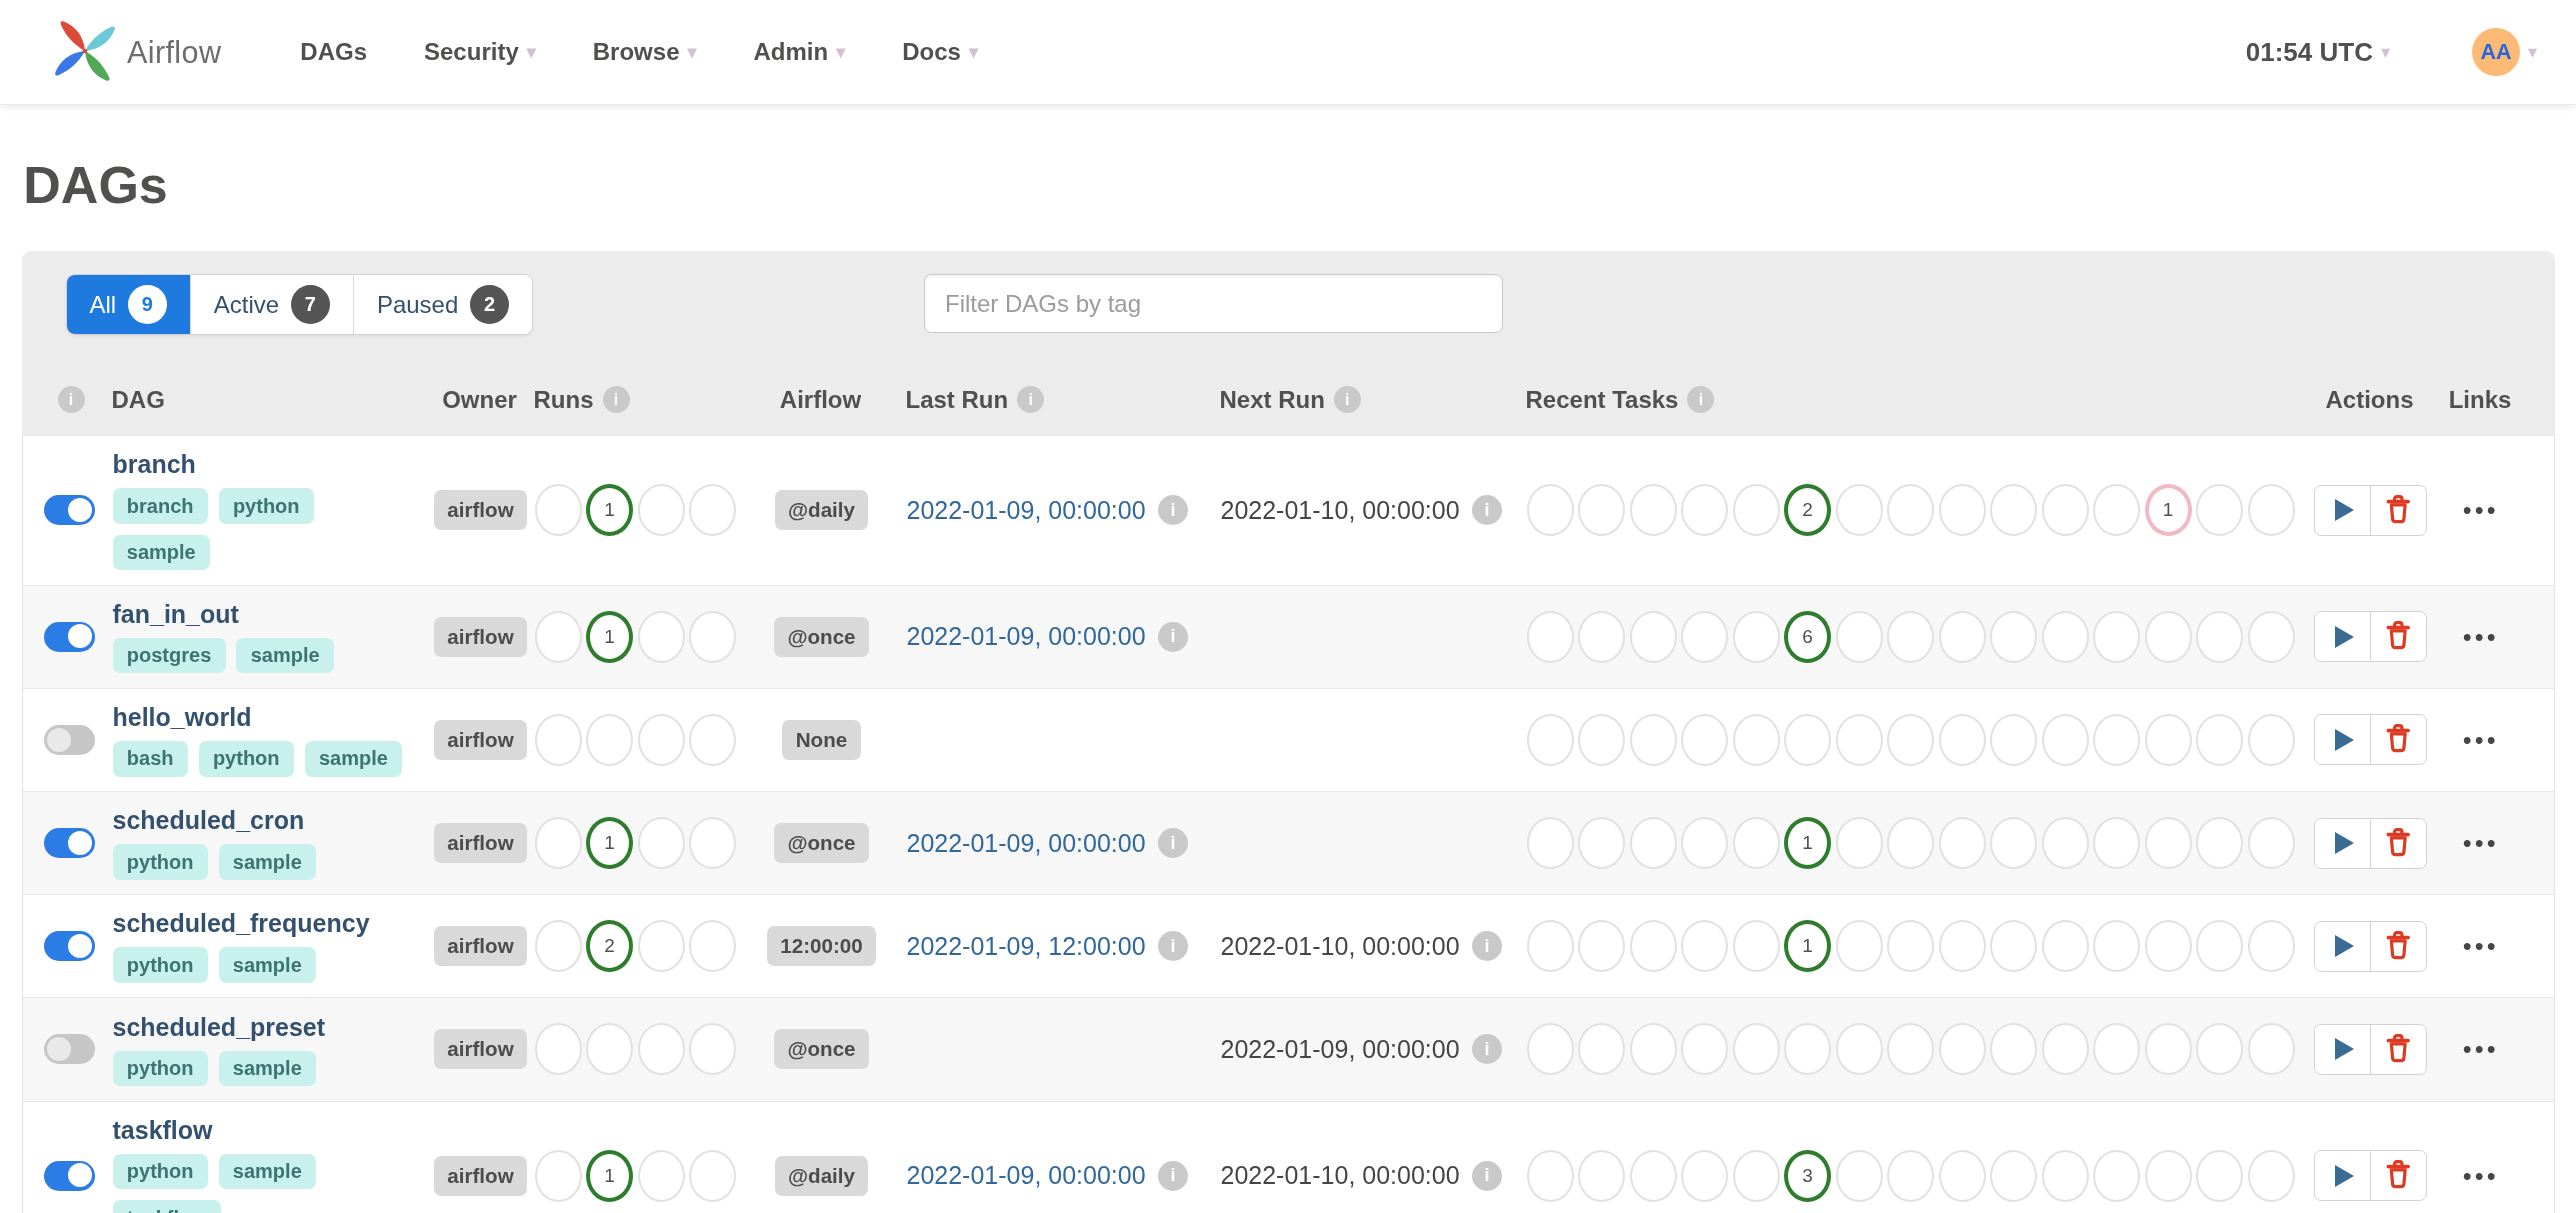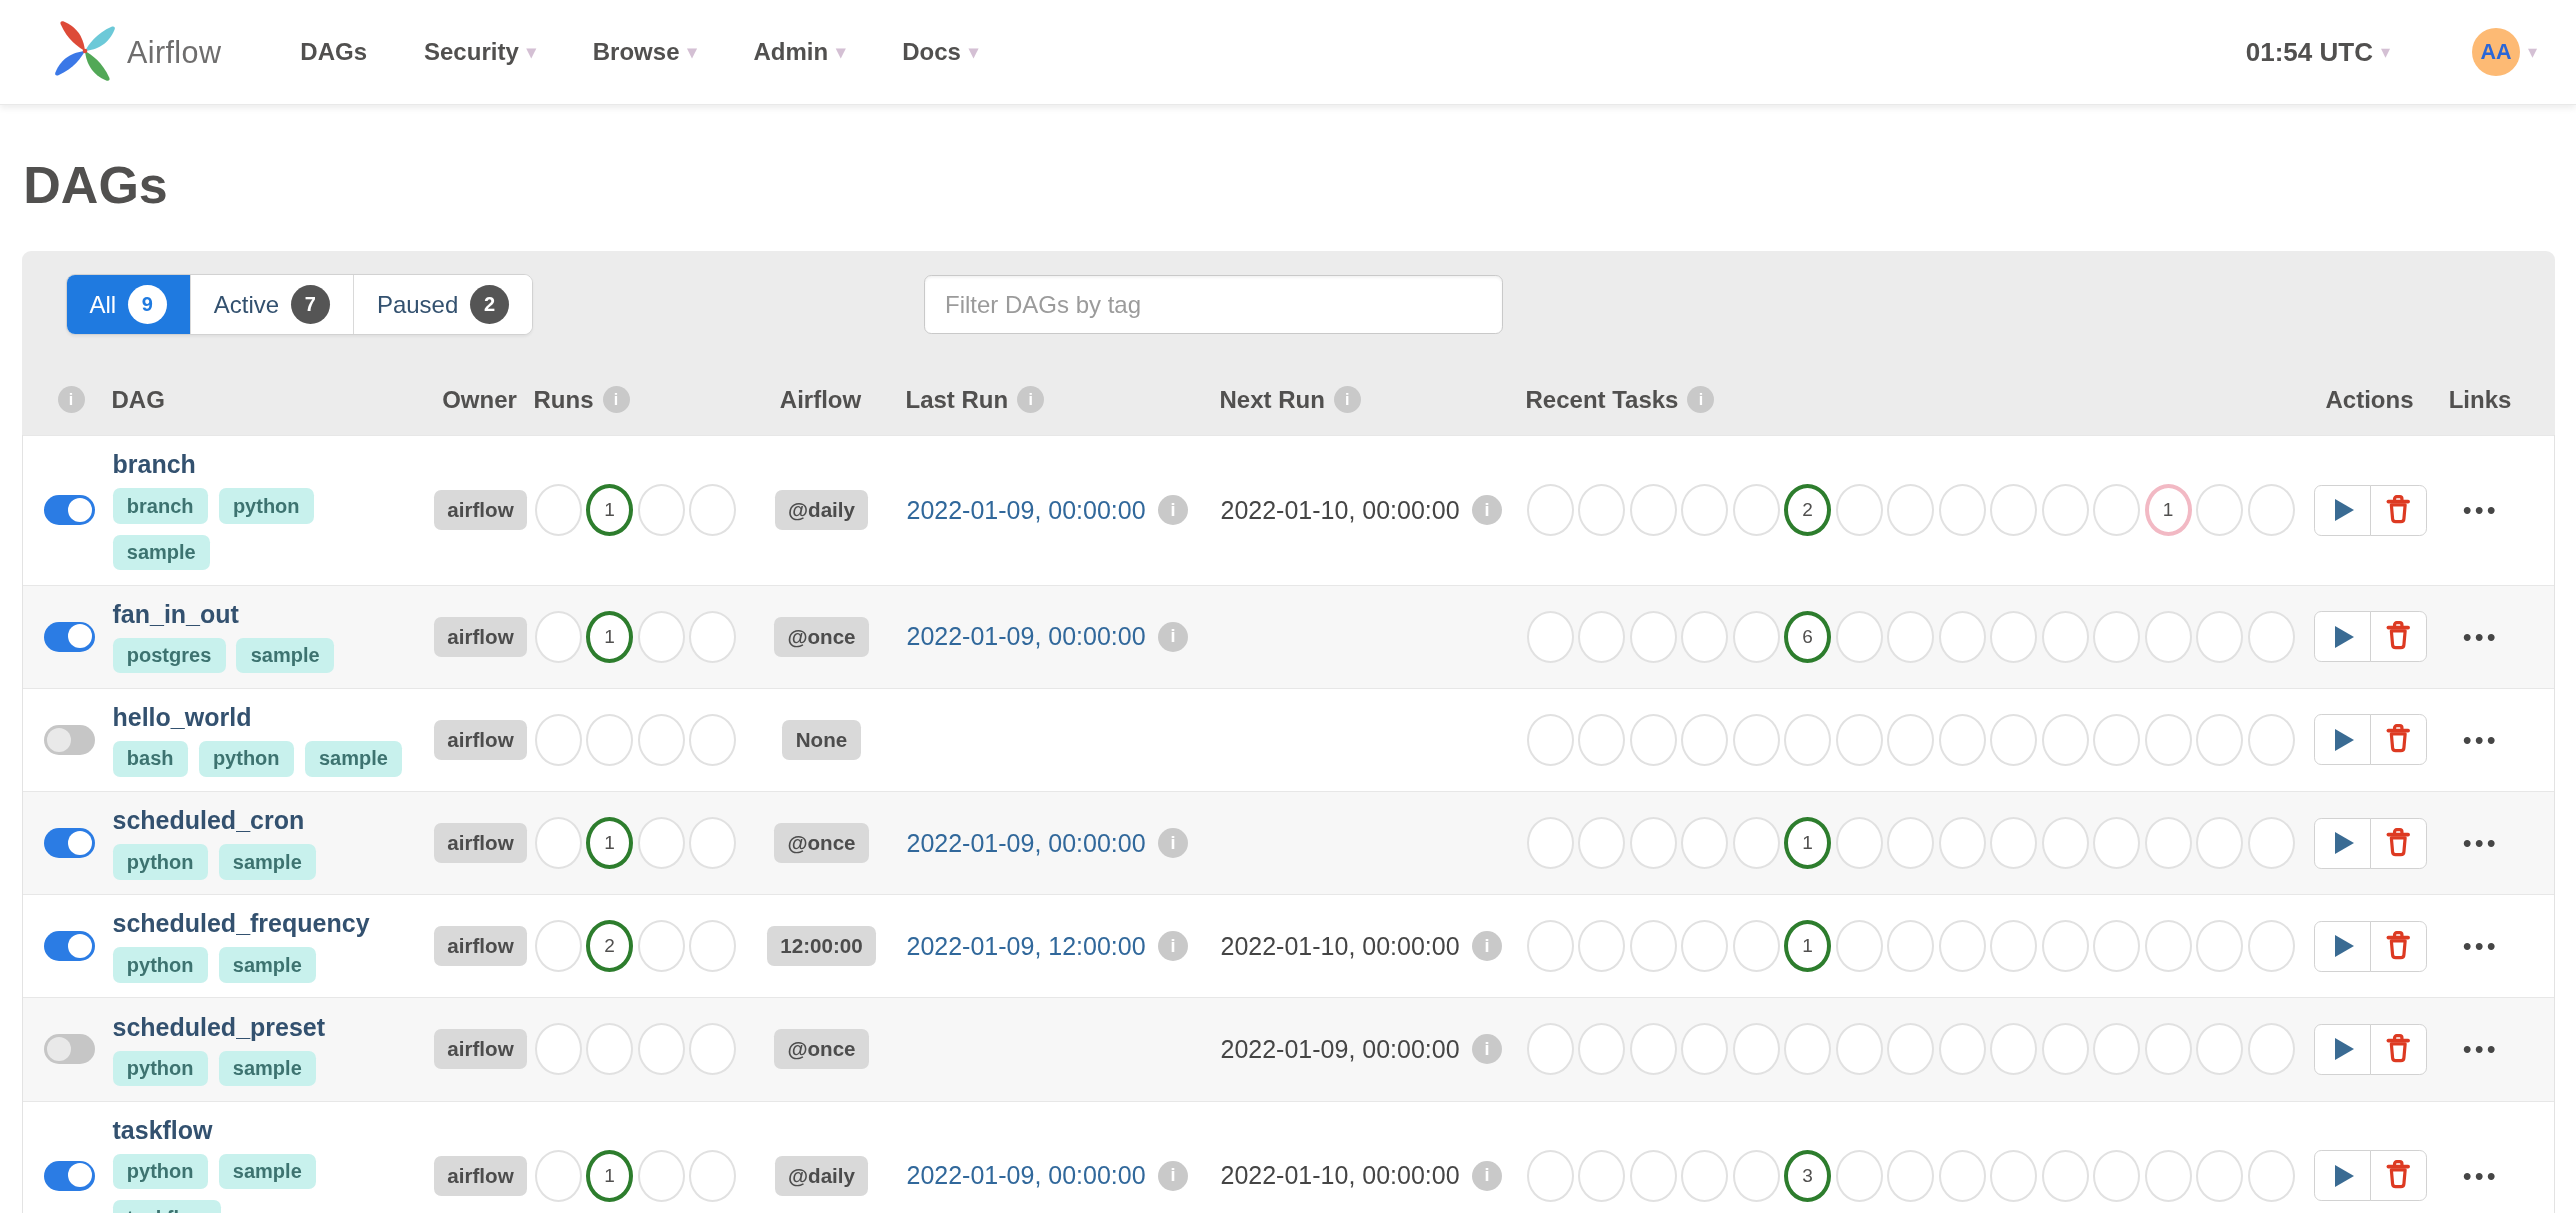--- a/index.html
+++ b/index.html
@@ -30,21 +30,21 @@
     width: 48px; height: 48px; border-radius: 50%;
     background: #fdba74; color: #2a66d8; font-weight: bold; font-size: 21.5px;
     display: flex; align-items: center; justify-content: center; cursor: pointer;
   }
 
   
   .main { padding: 0 21.5px; }
   .page-title { font-size: 52px; font-weight: 600; color: var(--text); margin: 50px 0 30.5px 1.8px; }
 
   .panel { background: #ececec; border-radius: 9px 9px 0 0; }
-  .toolbar { display: flex; align-items: center; padding: 23px 29px 0 44px; margin-top: 36px; }
+  .toolbar { display: flex; padding: 23px 29px 0 44px; margin-top: 36px; }
 
   .tabgroup {
     display: inline-flex; background: #fff; border: 0.9px solid #d2d2d2;
     border-radius: 9px; overflow: hidden; box-shadow: 0 1.8px 2.7px rgba(0,0,0,.05);
   }
   .tab {
     display: flex; align-items: center; height: 59px; padding: 0 23px;
     background: #fff; cursor: pointer; border: none; border-left: 0.9px solid #d9d9d9;
     font-family: inherit;
   }

